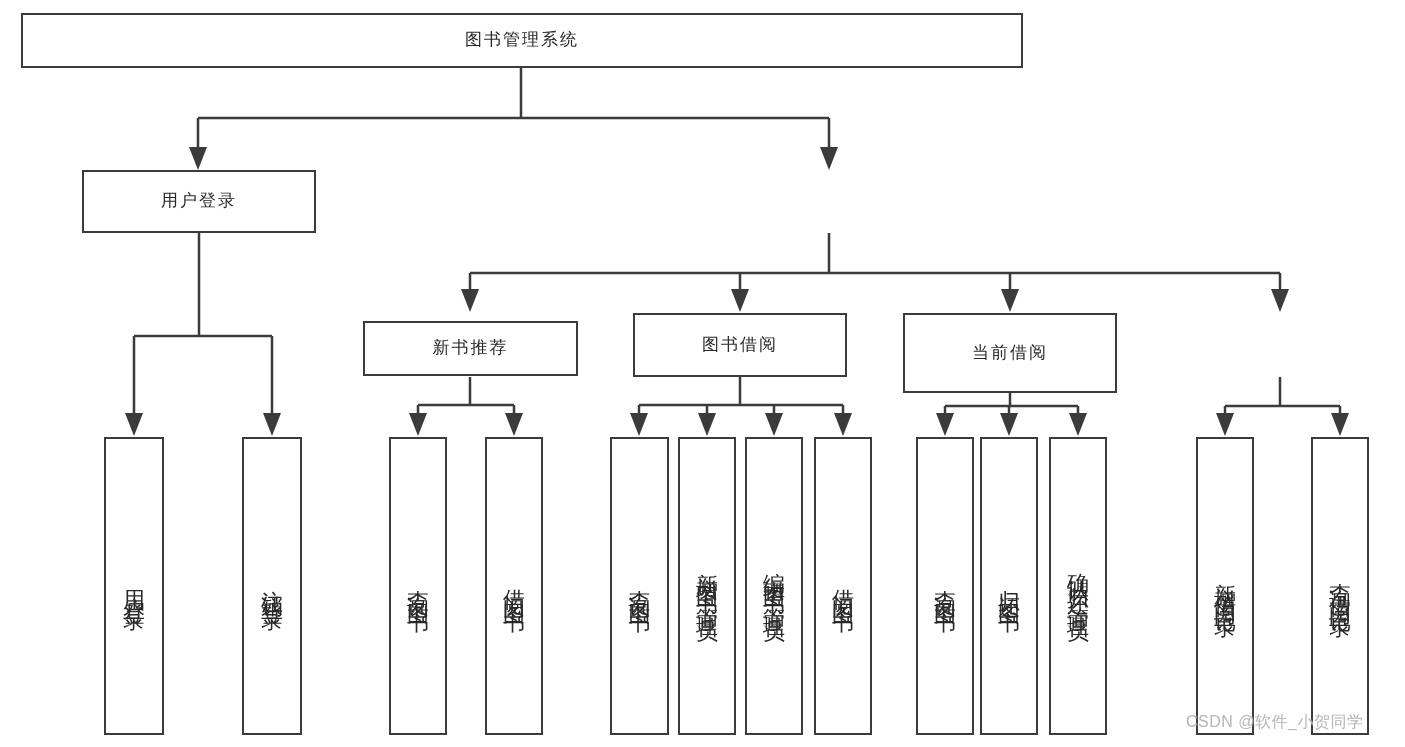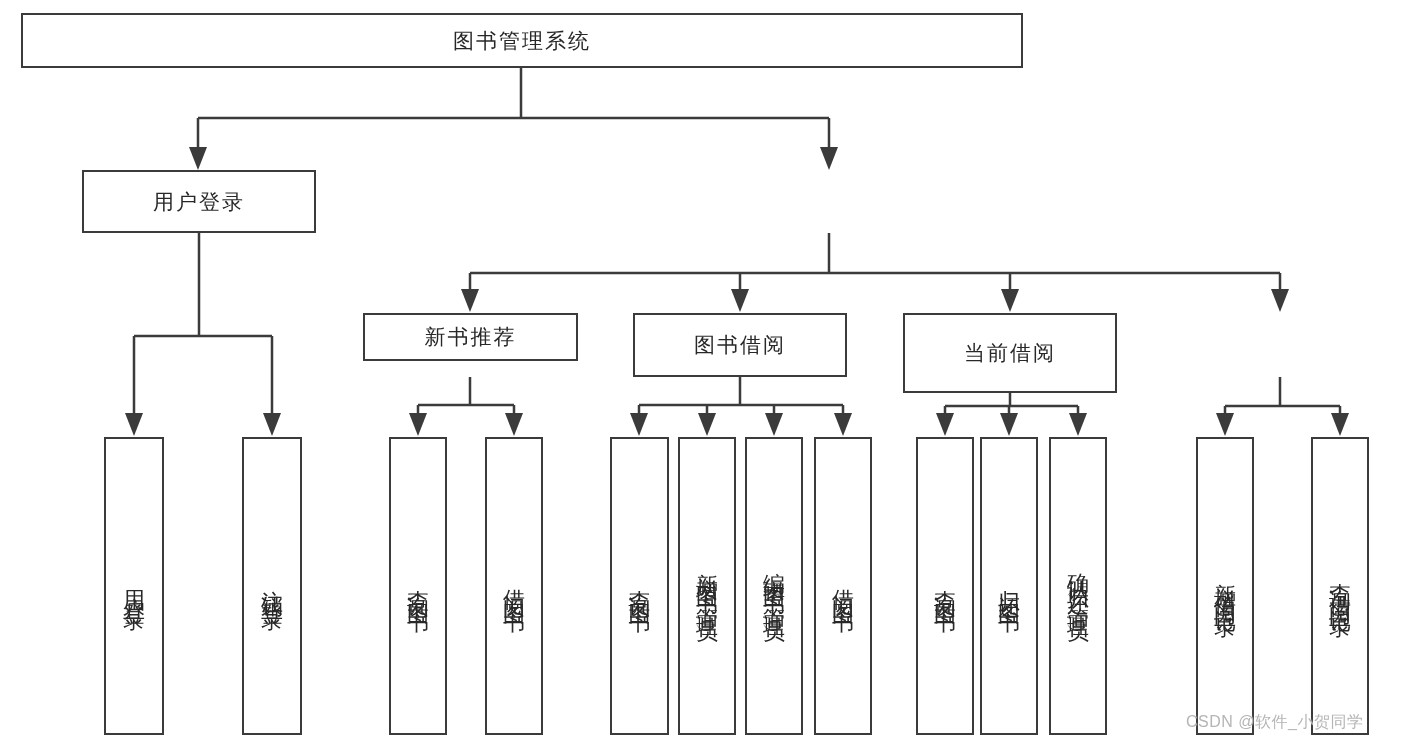--- a/index.html
+++ b/index.html
@@ -19,21 +19,21 @@
   .connectors{position:absolute;left:0;top:0;width:1405px;height:747px;}
   .box{
     position:absolute;
     box-sizing:border-box;
     border:2.5px solid var(--line);
     background:#fff;
     display:flex;
     align-items:center;
     justify-content:center;
     color:var(--text);
-    font-size:21px;
+    font-size:17px;
     letter-spacing:2px;
     line-height:1.2;
     white-space:nowrap;
   }
   .box.v{
     writing-mode:vertical-rl;
     text-orientation:mixed;
     font-size:22px;
     letter-spacing:7px;
     line-height:1;
@@ -91,21 +91,21 @@
       <polygon points="1069,413 1087,413 1078,436"></polygon>
       <polygon points="1216,413 1234,413 1225,436"></polygon>
       <polygon points="1331,413 1349,413 1340,436"></polygon>
     </g>
   </svg>
 
   <div class="box" style="left:21px;top:13px;width:1002px;height:55px;">图书管理系统</div>
 
   <div class="box" style="left:82px;top:170px;width:234px;height:63px;">用户登录</div>
 
-  <div class="box" style="left:363px;top:313px;width:215px;height:48px;">新书推荐</div>
+  <div class="box" style="left:363px;top:321px;width:215px;height:55px;">新书推荐</div>
   <div class="box" style="left:633px;top:313px;width:214px;height:64px;">图书借阅</div>
   <div class="box" style="left:903px;top:313px;width:214px;height:80px;">当前借阅</div>
 
   <div class="box v" style="left:104px;top:437px;width:60px;height:298px;">用户登录</div>
   <div class="box v" style="left:242px;top:437px;width:60px;height:298px;">注销登录</div>
 
   <div class="box v" style="left:389px;top:437px;width:58px;height:298px;">查询图书</div>
   <div class="box v" style="left:485px;top:437px;width:58px;height:298px;">借阅图书</div>
 
   <div class="box v" style="left:610px;top:437px;width:59px;height:298px;">查询图书</div>

